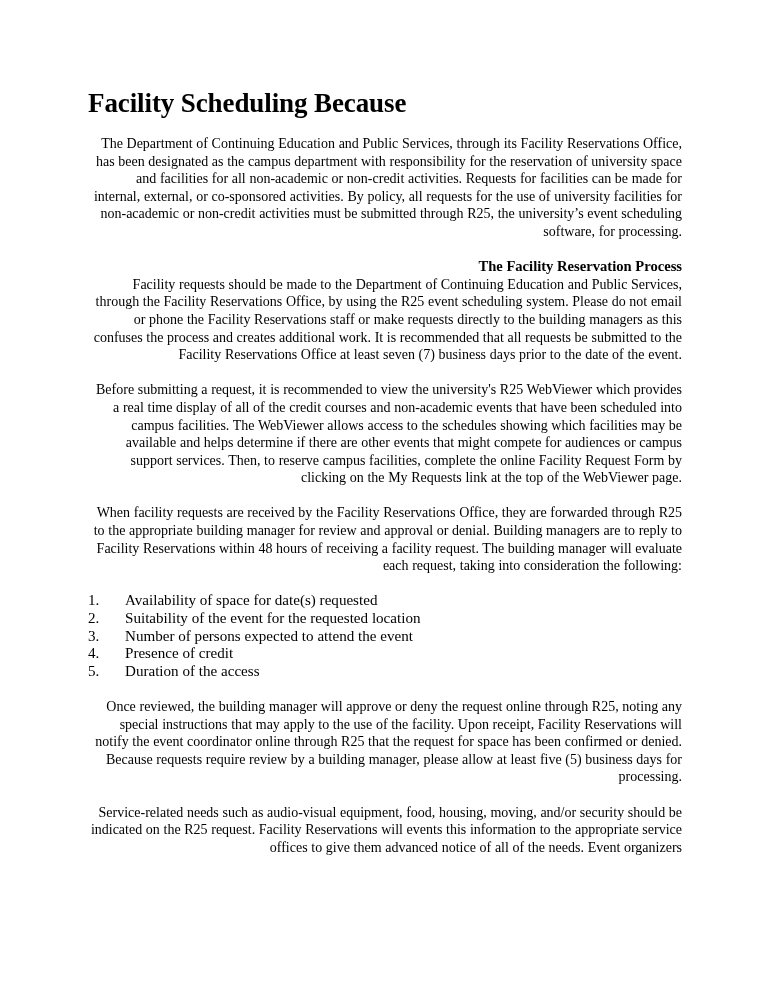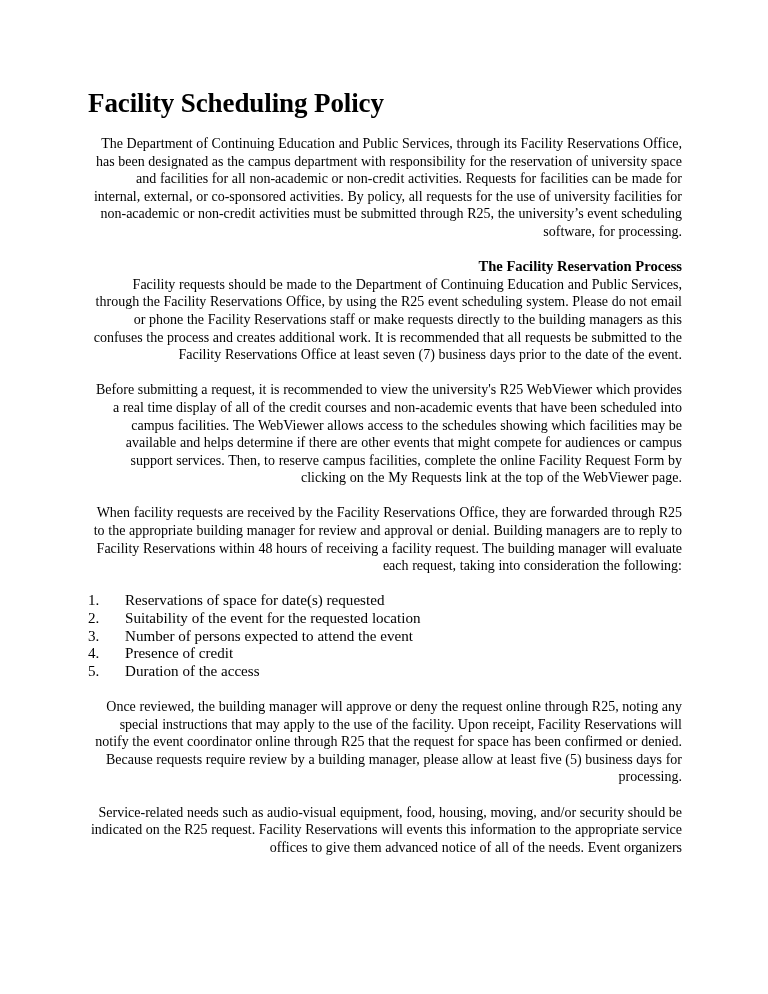--- a/index.html
+++ b/index.html
@@ -73,36 +73,36 @@
   .num-list .item-text {
     flex: 1 1 auto;
   }
 </style>
 </head>
 <body>
 
 <div class="page">
   <div class="content">
 
-    <h1 class="doc-title">Facility Scheduling Policy</h1>
+    <h1 class="doc-title">Facility Scheduling Because</h1>
 
     <p class="para">The Department of Continuing Education and Public Services, through its Facility Reservations Office, has been designated as the campus department with responsibility for the reservation of university space and facilities for all non-academic or non-credit activities.  Requests for facilities can be made for internal, external, or co-sponsored activities. By policy, all requests for the use of university facilities for non-academic or non-credit activities must be submitted through R25, the university’s event scheduling software, for processing.</p>
 
     <div class="section-heading">The Facility Reservation Process</div>
 
     <p class="para">Facility requests should be made to the Department of Continuing Education and Public Services, through the Facility Reservations Office, by using the R25 event scheduling system.  Please do not email or phone the Facility Reservations staff or make requests directly to the building managers as this confuses the process and creates additional work.  It is recommended that all requests be submitted to the Facility Reservations Office at least seven (7) business days prior to the date of the event.</p>
 
     <p class="para">Before submitting a request, it is recommended to view the university's R25 WebViewer which provides a real time display of all of the credit courses and non-academic events that have been scheduled into campus facilities.  The WebViewer allows access to the schedules showing which facilities may be available and helps determine if there are other events that might compete for audiences or campus support services.  Then, to reserve campus facilities, complete the online Facility Request Form by clicking on the My Requests link at the top of the WebViewer page.</p>
 
     <p class="para">When facility requests are received by the Facility Reservations Office, they are forwarded through R25 to the appropriate building manager for review and approval or denial.  Building managers are to reply to Facility Reservations within 48 hours of receiving a facility request.  The building manager will evaluate each request, taking into consideration the following:</p>
 
     <ol class="num-list" id="criteria-list">
         <li>
           <span class="marker">1.</span>
-          <span class="item-text">Reservations of space for date(s) requested</span>
+          <span class="item-text">Availability of space for date(s) requested</span>
         </li>
         <li>
           <span class="marker">2.</span>
           <span class="item-text">Suitability of the event for the requested location</span>
         </li>
         <li>
           <span class="marker">3.</span>
           <span class="item-text">Number of persons expected to attend the event</span>
         </li>
         <li>

